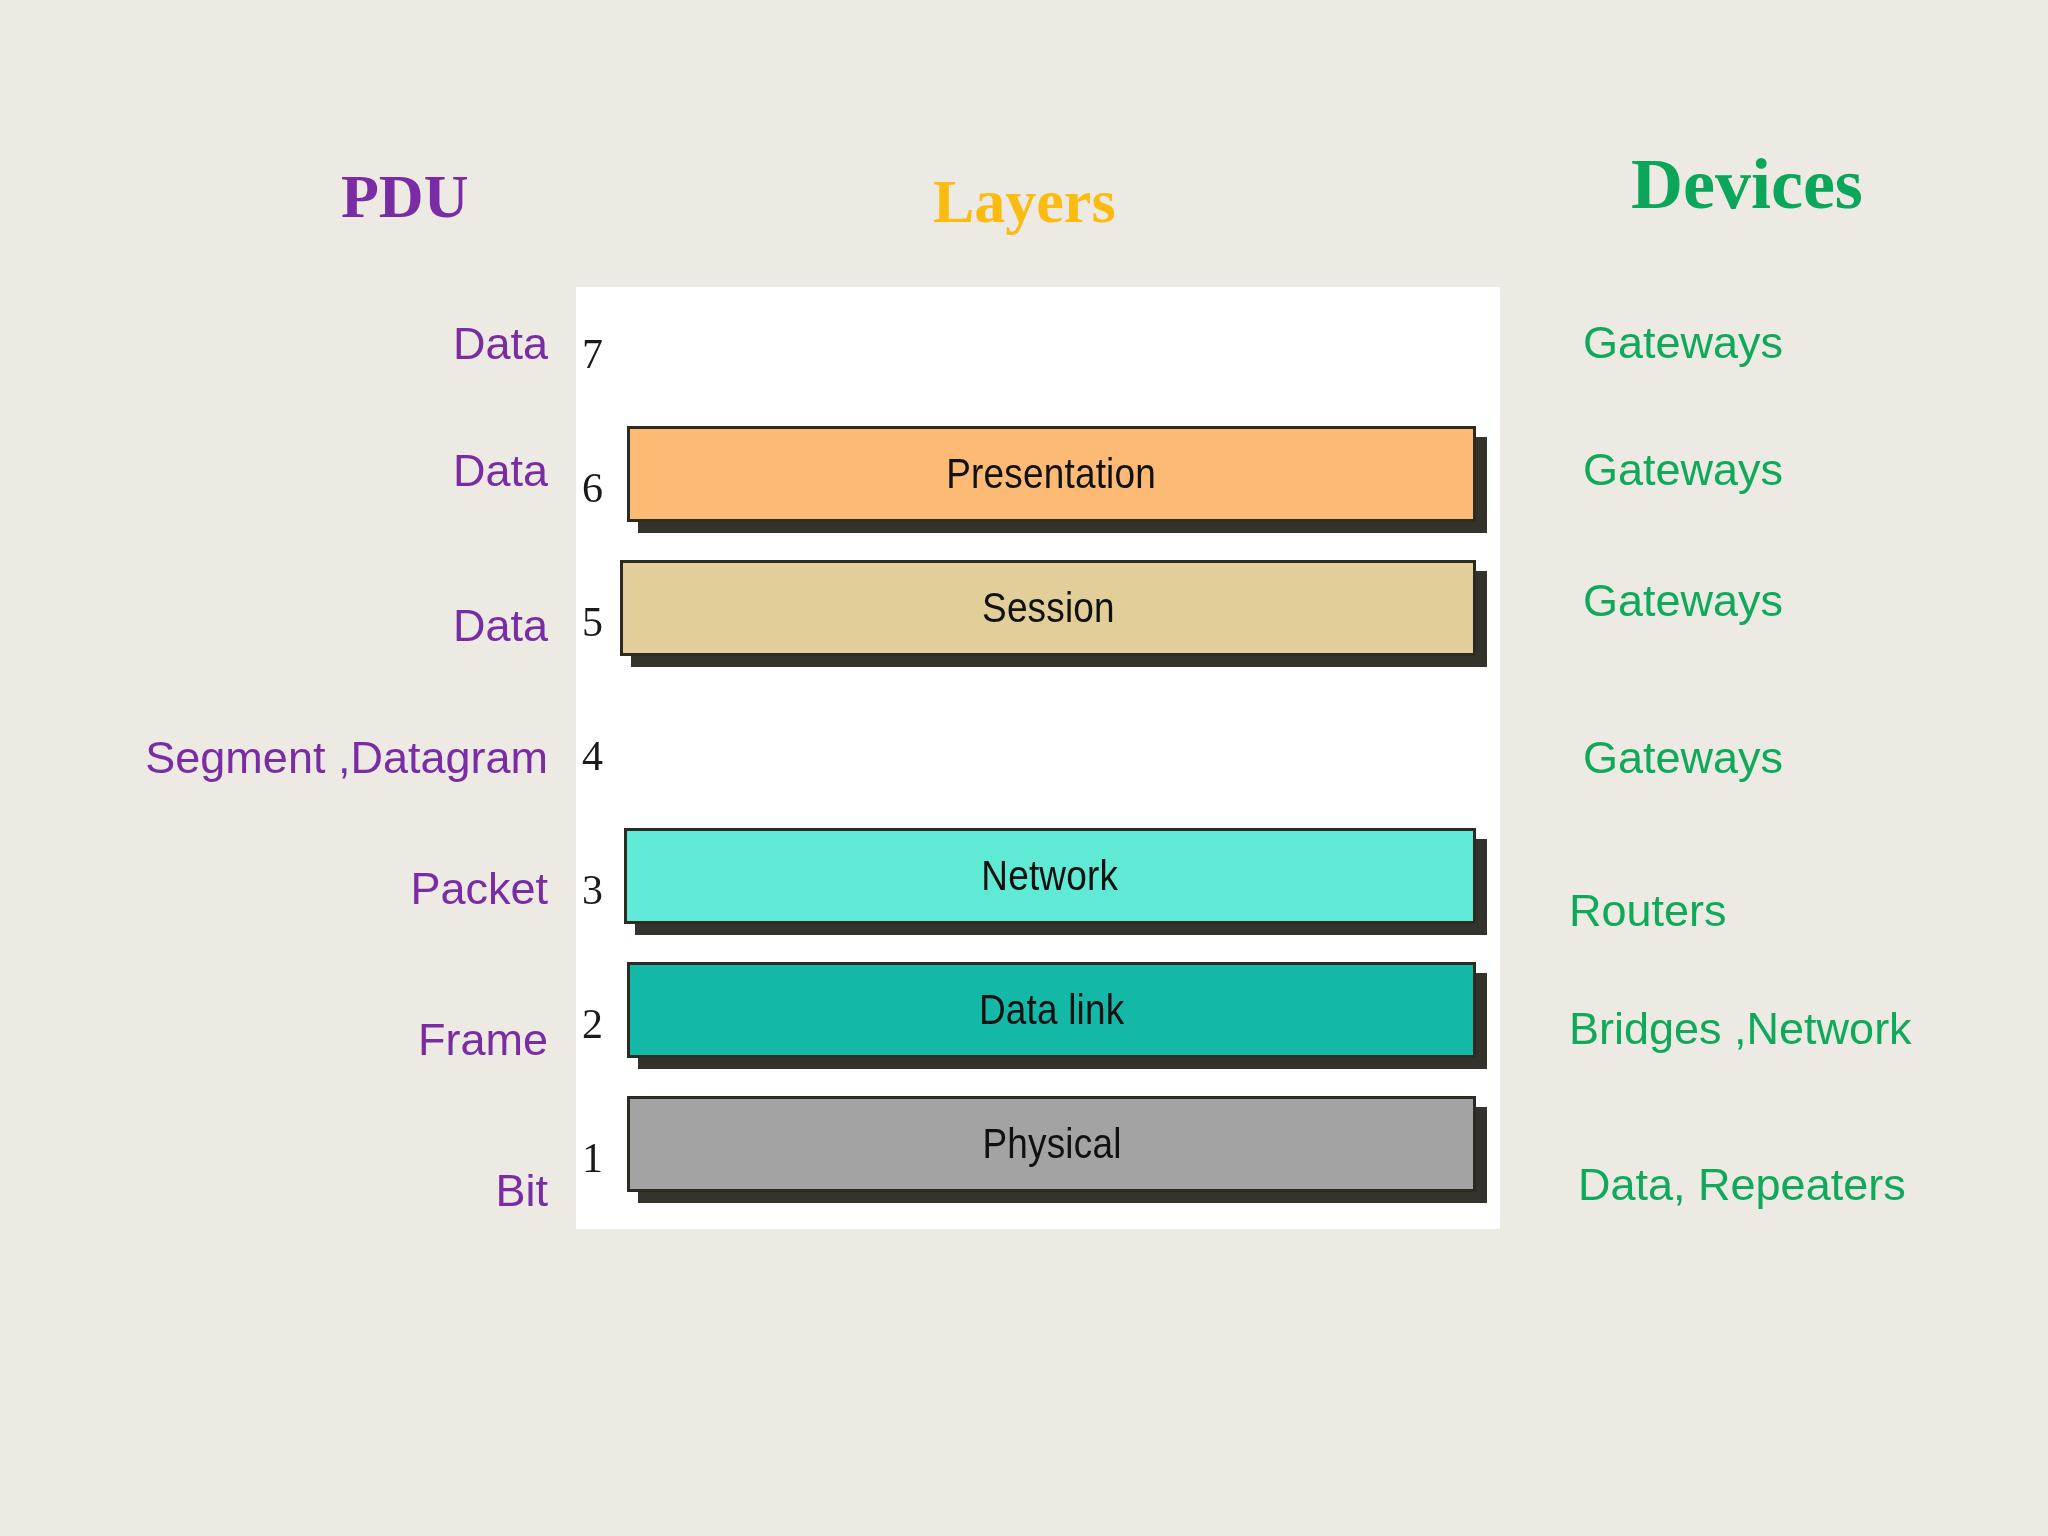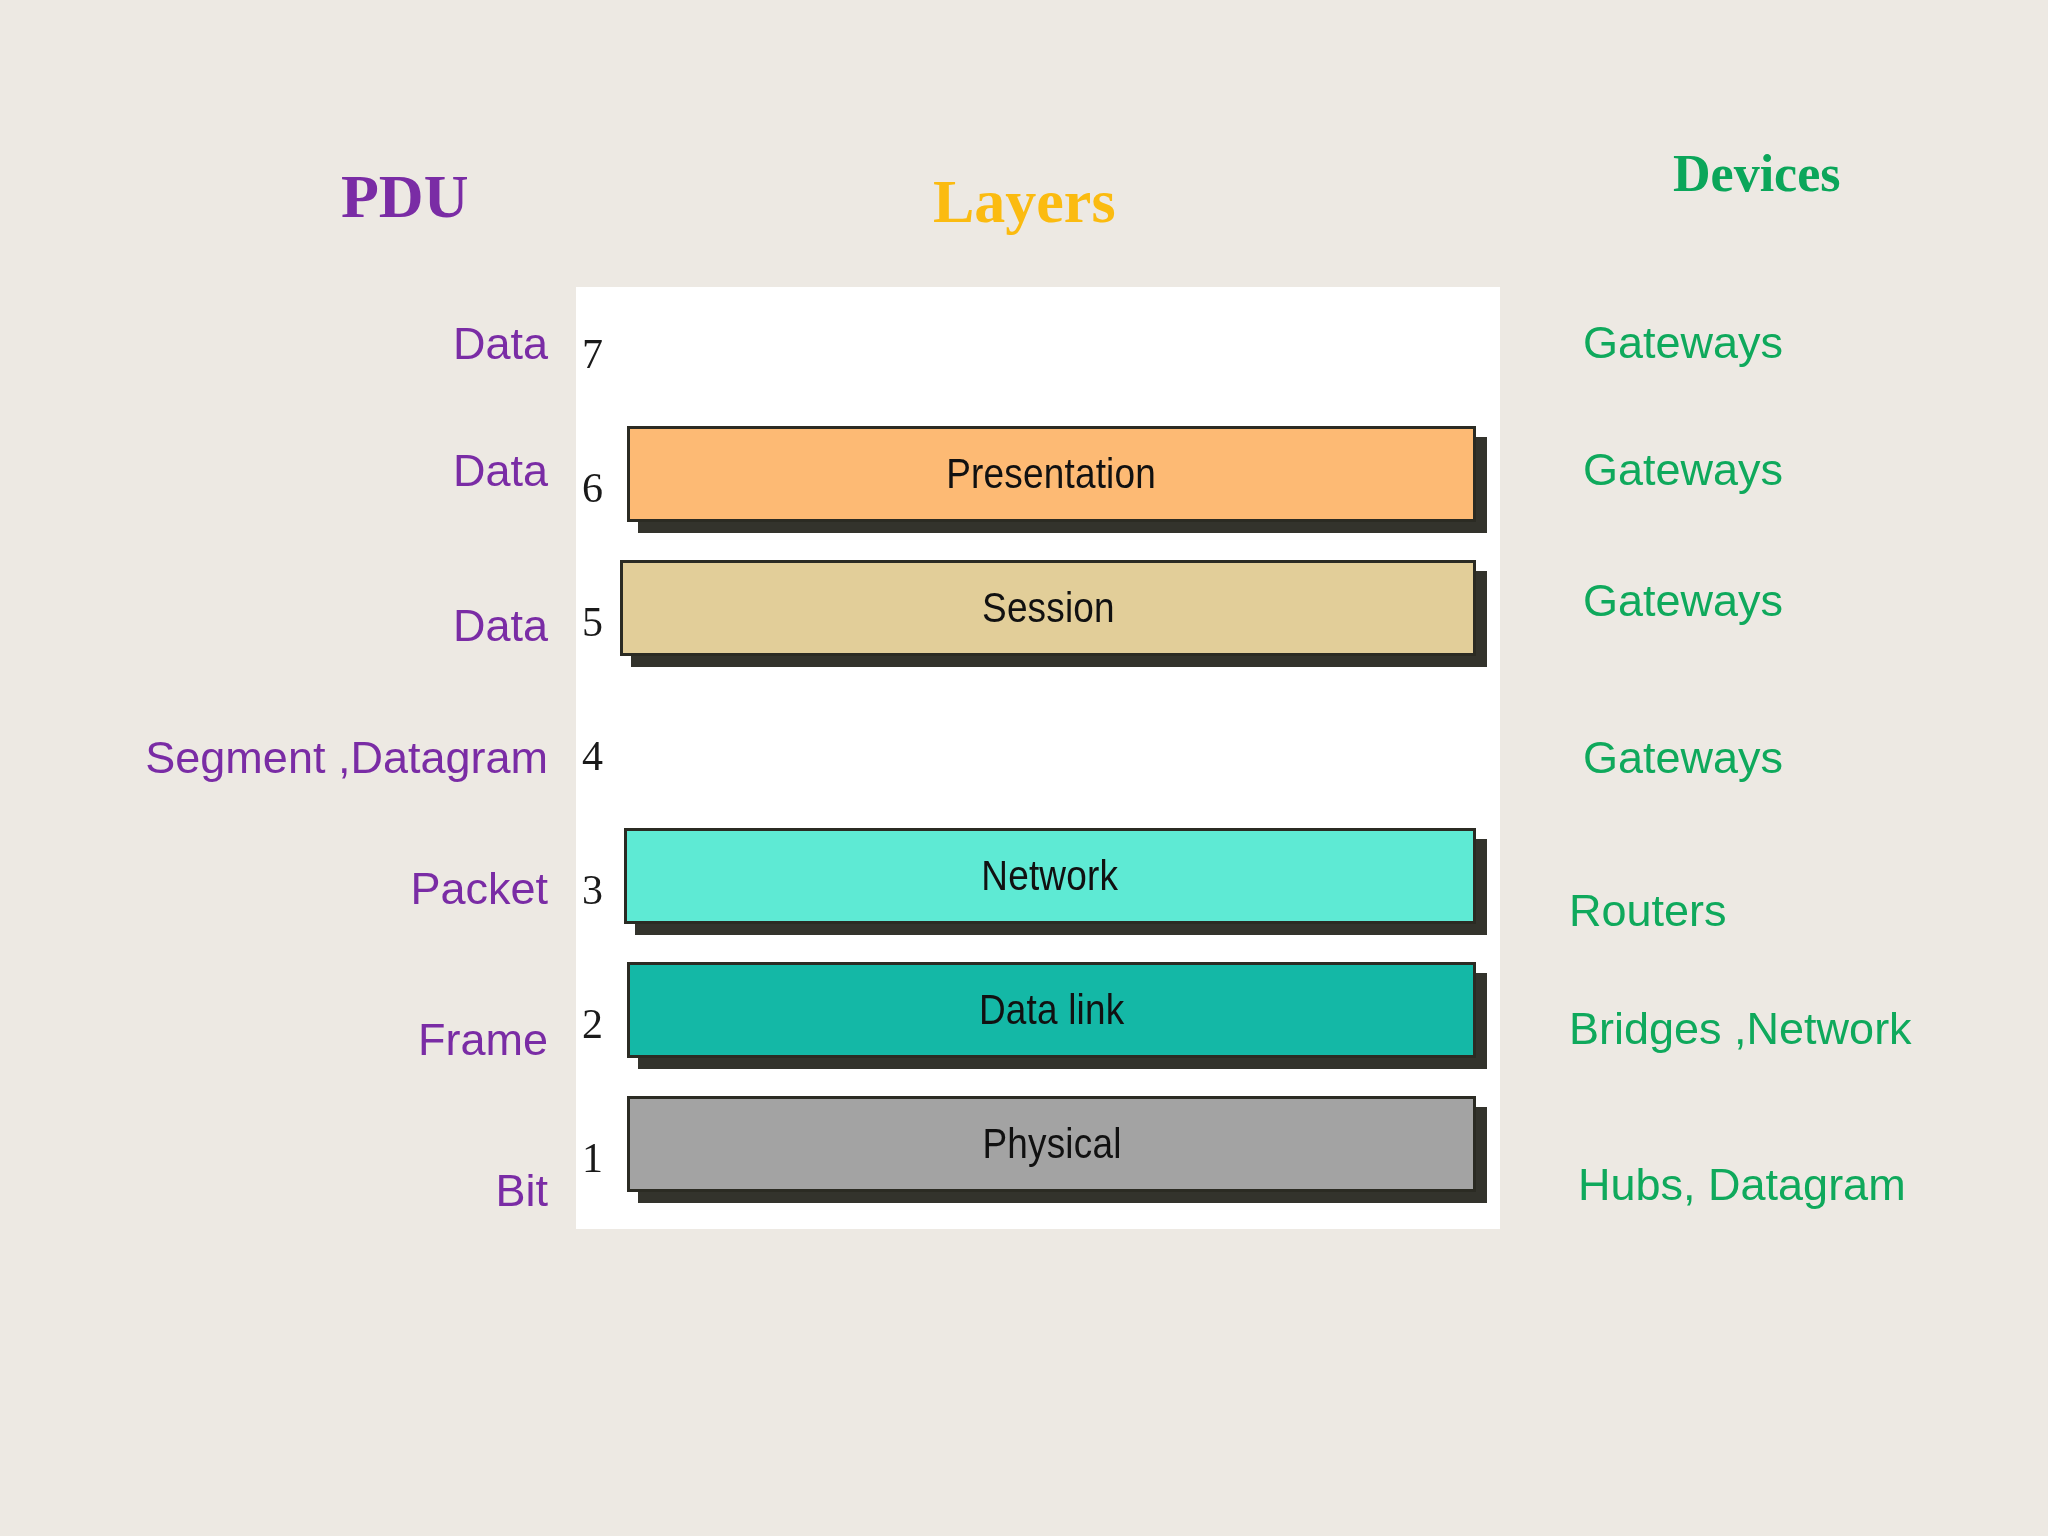--- a/index.html
+++ b/index.html
@@ -30,23 +30,23 @@
     font-size: 62px;
     color: #7A2CA5;
   }
   #heading-layers {
     left: 888px;
     top: 170px;
     font-size: 62px;
     color: #FBBB10;
   }
   #heading-devices {
-    left: 1628px;
+    left: 1586px;
     top: 148px;
-    font-size: 52px;
+    font-size: 72px;
     color: #0BA65A;
     text-align: right;
   }
 
   
   #stack-panel {
     position: absolute;
     left: 531px;
     top: 287px;
     width: 924px;
@@ -189,15 +189,15 @@
   <div class="pdu-label" style="top:866px;">Packet</div>
   <div class="pdu-label" style="top:1017px;">Frame</div>
   <div class="pdu-label" style="top:1168px;">Bit</div>
 
   <div class="device-label" style="top:320px;">Gateways</div>
   <div class="device-label" style="top:447px;">Gateways</div>
   <div class="device-label" style="top:578px;">Gateways</div>
   <div class="device-label" style="top:735px;">Gateways</div>
   <div class="device-label" style="top:888px; left:1524px;">Routers</div>
   <div class="device-label" style="top:1006px; left:1524px;">Bridges ,Network</div>
-  <div class="device-label" style="top:1162px; left:1533px;">Hubs, Datagram</div>
+  <div class="device-label" style="top:1162px; left:1533px;">Data, Repeaters</div>
 
 </div>
 
 </body></html>

